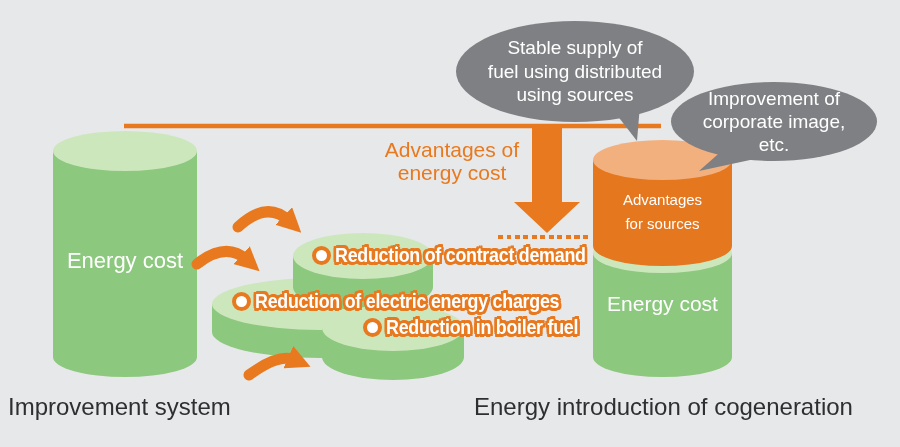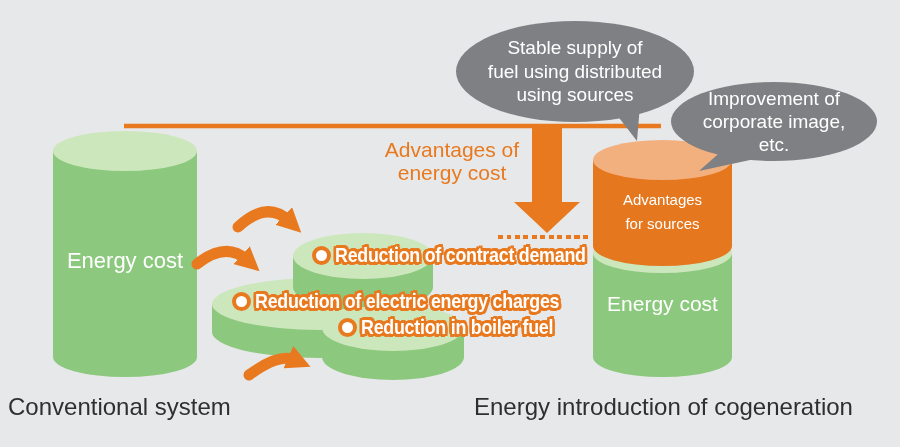--- a/index.html
+++ b/index.html
@@ -38,21 +38,21 @@
   .pill{position:absolute;display:flex;align-items:center;height:20px;white-space:nowrap;z-index:4;}
   .bullet{width:11px;height:11px;border:4px solid var(--orange);border-radius:50%;
           background:var(--white);margin-right:4px;flex:0 0 auto;}
   .pill-text{display:inline-block;transform:scaleX(.85);transform-origin:left center;
      color:var(--white);font-size:21px;font-weight:bold;letter-spacing:-0.3px;
      text-shadow:-3px 0 0 var(--orange),3px 0 0 var(--orange),0 -3px 0 var(--orange),0 3px 0 var(--orange),
        -2px -2px 0 var(--orange),2px -2px 0 var(--orange),-2px 2px 0 var(--orange),2px 2px 0 var(--orange),
        -3px -2px 0 var(--orange),3px 2px 0 var(--orange),-2px 3px 0 var(--orange),2px -3px 0 var(--orange);}
   .pill-1{left:312px;top:245px;justify-content:space-between;}
   .pill-2{left:232px;top:291px;}
-  .pill-3{left:338px;top:317px;}
+  .pill-3{left:363px;top:317px;}
 
   .caption{position:absolute;color:var(--text_dark);font-size:24px;z-index:3;}
   .caption-left{left:8px;top:393px;}
   .caption-right{left:474px;top:393px;}
 </style>
 </head>
 <body>
 
 <div class="stage">
 
@@ -126,16 +126,16 @@
   </div>
   <div class="pill pill-2">
     <span class="bullet"></span>
     <span class="pill-text">Reduction of electric energy charges</span>
   </div>
   <div class="pill pill-3">
     <span class="bullet"></span>
     <span class="pill-text">Reduction in boiler fuel</span>
   </div>
 
-  <div class="caption caption-left">Conventional system</div>
+  <div class="caption caption-left">Improvement system</div>
   <div class="caption caption-right">Energy introduction of cogeneration</div>
 
 </div>
 
 </body></html>

